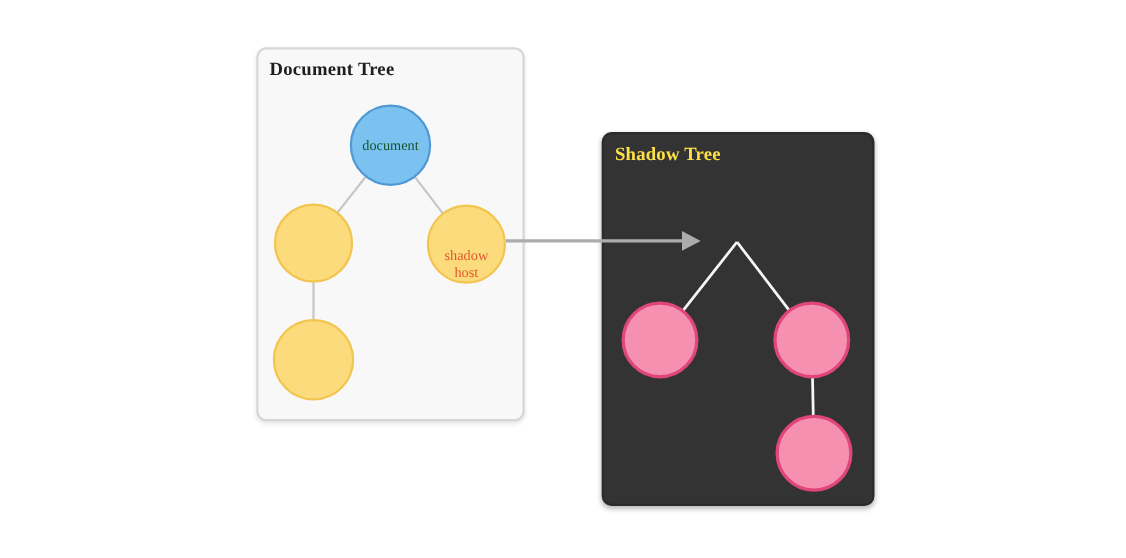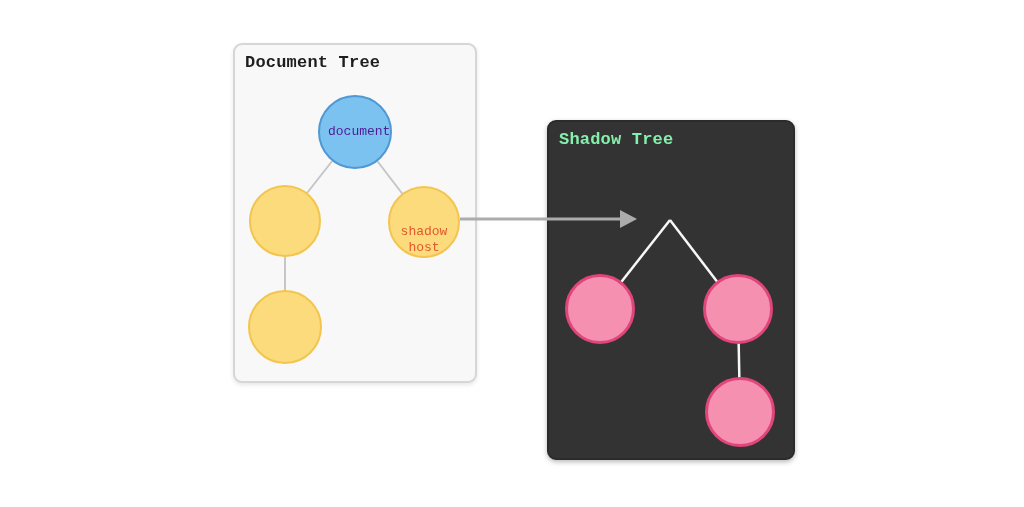--- a/index.html
+++ b/index.html
@@ -6,21 +6,21 @@
     margin: 0;
     padding: 0;
     background: #ffffff;
   }
   .canvas {
     position: relative;
     width: 1024px;
     height: 507px;
     background: #ffffff;
     overflow: hidden;
-    font-family: Liberation Mono, monospace;
+    font-family: Liberation Serif, serif;
   }
   
   .panel {
     position: absolute;
     box-sizing: border-box;
     border-radius: 9px;
     z-index: 1;
   }
   .panel-doc {
     left: 233px; top: 43px; width: 244px; height: 340px;
@@ -35,21 +35,21 @@
     box-shadow: 0 2px 5px rgba(0,0,0,0.28);
   }
   .panel-title {
     font-size: 17px;
     font-weight: bold;
     padding: 8px 0 0 10px;
     letter-spacing: 0.2px;
     white-space: nowrap;
   }
   .panel-doc .panel-title   { color: #1e1e1e; }
-  .panel-shadow .panel-title{ color: #86efac; }
+  .panel-shadow .panel-title{ color: #fde047; }
   
   .edges {
     position: absolute;
     left: 0; top: 0;
     width: 1024px; height: 507px;
     z-index: 2;
     pointer-events: none;
   }
   
   .node {
@@ -61,21 +61,21 @@
     justify-content: center;
     text-align: center;
     z-index: 3;
     font-size: 13px;
     line-height: 16px;
   }
   .node .node-label { display: block; width: 54px; }
   .node-blue {
     background: #7cc2f0;
     border: 2px solid #4f98d3;
-    color: #4c1d95;
+    color: #14532d;
   }
   .node-yellow {
     background: #fbdb7c;
     border: 2px solid #f3c54e;
     color: #e0592e;
   }
   .node-pink {
     background: #f590b1;
     border: 3px solid #e0457c;
     color: #ffffff;

